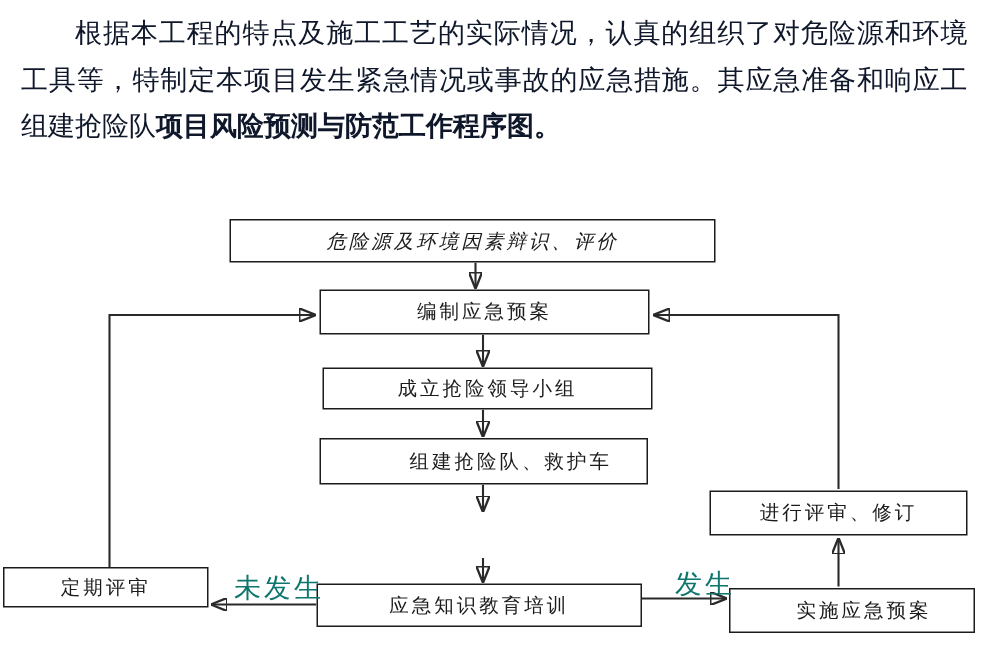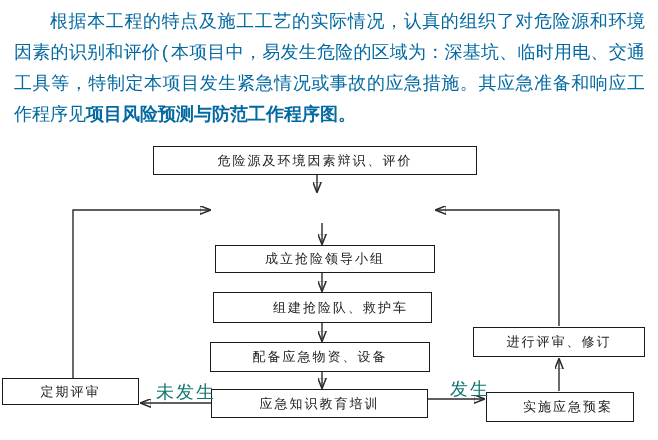--- a/index.html
+++ b/index.html
@@ -12,22 +12,21 @@
     overflow:hidden;
   }
   
   #para {
     position:absolute; left:14px; top:7px; width:631px;
   }
   .pline {
     font-size:18px; line-height:31px;
     text-align:justify; text-align-last:justify;
     white-space:nowrap;
-    color:#0369a1;
-    font-family:Liberation Mono, monospace;
+    color:#0f172a;
   }
   .pline.indent { text-indent:36px; }
   .pline.lastline { text-align:left; text-align-last:left; white-space:normal; }
   .boldseg { font-weight:bold;text-align:center; }
   
   .fbox {
     position:absolute;
     box-sizing:border-box;
     border:1.5px solid #1b1b1b;
     background:#ffffff;
@@ -48,56 +47,55 @@
     stroke:#2a2a2a; stroke-width:1.4; fill:none;
   }
 </style>
 </head>
 <body>
 
 <div id="page">
 
   <div id="para">
     <div class="pline indent">根据本工程的特点及施工工艺的实际情况，认真的组织了对危险源和环境</div>
-    <div class="pline">因素的识别和评价(本项目中，易发生危险的区域为：深基坑、临时用电、交通</div>
     <div class="pline">工具等，特制定本项目发生紧急情况或事故的应急措施。其应急准备和响应工</div>
-    <div class="pline lastline"><span>作程序见</span><span class="boldseg">项目风险预测与防范工作程序图。</span></div>
+    <div class="pline lastline"><span>组建抢险队</span><span class="boldseg">项目风险预测与防范工作程序图。</span></div>
   </div>
 
   <svg id="connectors" width="658" height="440" viewBox="0 0 658 440">
     <defs>
       <marker id="ah" viewBox="0 0 10 8" refX="9.5" refY="4" markerWidth="11" markerHeight="9" markerUnits="userSpaceOnUse" orient="auto">
         <path d="M0,0 L10,4 L0,8 z" fill="#1b1b1b" stroke="none"></path>
       </marker>
     </defs>
     <line x1="317" y1="175" x2="317" y2="192" marker-end="url(#ah)"></line>
     <line x1="322" y1="223" x2="322" y2="244" marker-end="url(#ah)"></line>
     <line x1="322" y1="273" x2="322" y2="291" marker-end="url(#ah)"></line>
     <line x1="322" y1="323" x2="322" y2="341" marker-end="url(#ah)"></line>
     <line x1="322" y1="372" x2="322" y2="388" marker-end="url(#ah)"></line>
     <line x1="211" y1="403" x2="141" y2="403" marker-end="url(#ah)"></line>
     <line x1="428" y1="399" x2="484" y2="399" marker-end="url(#ah)"></line>
     <line x1="559" y1="391" x2="559" y2="359" marker-end="url(#ah)"></line>
     <path d="M559,326 L559,210 L436,210" marker-end="url(#ah)"></path>
     <path d="M73,392 L73,210 L210,210" marker-end="url(#ah)"></path>
   </svg>
 
-  <div class="fbox" style="left:153px; top:146px; width:324px; height:29px;">危险源及环境因素辩识、评价</div>
+  <div class="fbox" style="left:153px; top:146px; width:324px; height:29px;font-style:italic;">危险源及环境因素辩识、评价</div>
 
+  <div class="fbox" style="left:213px; top:193px; width:220px; height:30px;">编制应急预案</div>
 
   <div class="fbox" style="left:215px; top:245px; width:220px; height:28px;text-align:center;">成立抢险领导小组</div>
 
   <div class="fbox" style="left:213px; top:292px; width:219px; height:31px;padding-left:36px;">组建抢险队、救护车</div>
 
-  <div class="fbox" style="left:210px; top:342px; width:220px; height:30px;">配备应急物资、设备</div>
 
   <div class="fbox" style="left:211px; top:389px; width:217px; height:29px;">应急知识教育培训</div>
 
   <div class="fbox" style="left:473px; top:327px; width:172px; height:30px;">进行评审、修订</div>
 
-  <div class="fbox" style="left:486px; top:392px; width:148px; height:30px;padding-left:16px;">实施应急预案</div>
+  <div class="fbox" style="left:486px; top:392px; width:164px; height:30px;padding-left:16px;">实施应急预案</div>
 
   <div class="fbox" style="left:2px; top:378px; width:137px; height:27px;font-family:Liberation Serif, serif;">定期评审</div>
 
   <div class="edge-label" style="left:156px; top:380px;">未发生</div>
   <div class="edge-label" style="left:450px; top:377px;">发生</div>
 
 </div>
 
 </body></html>

